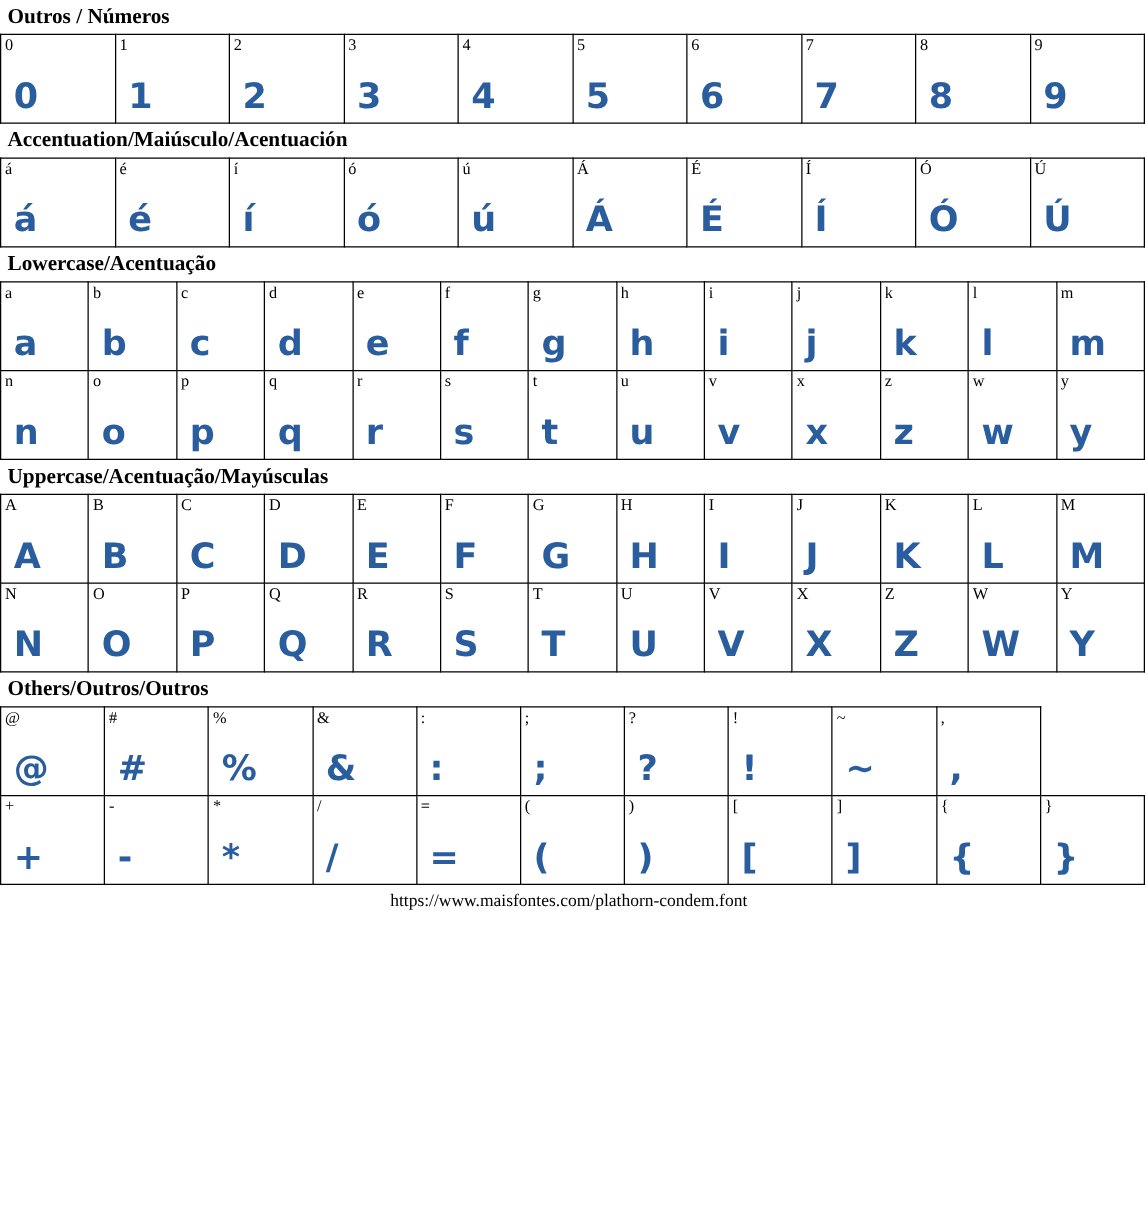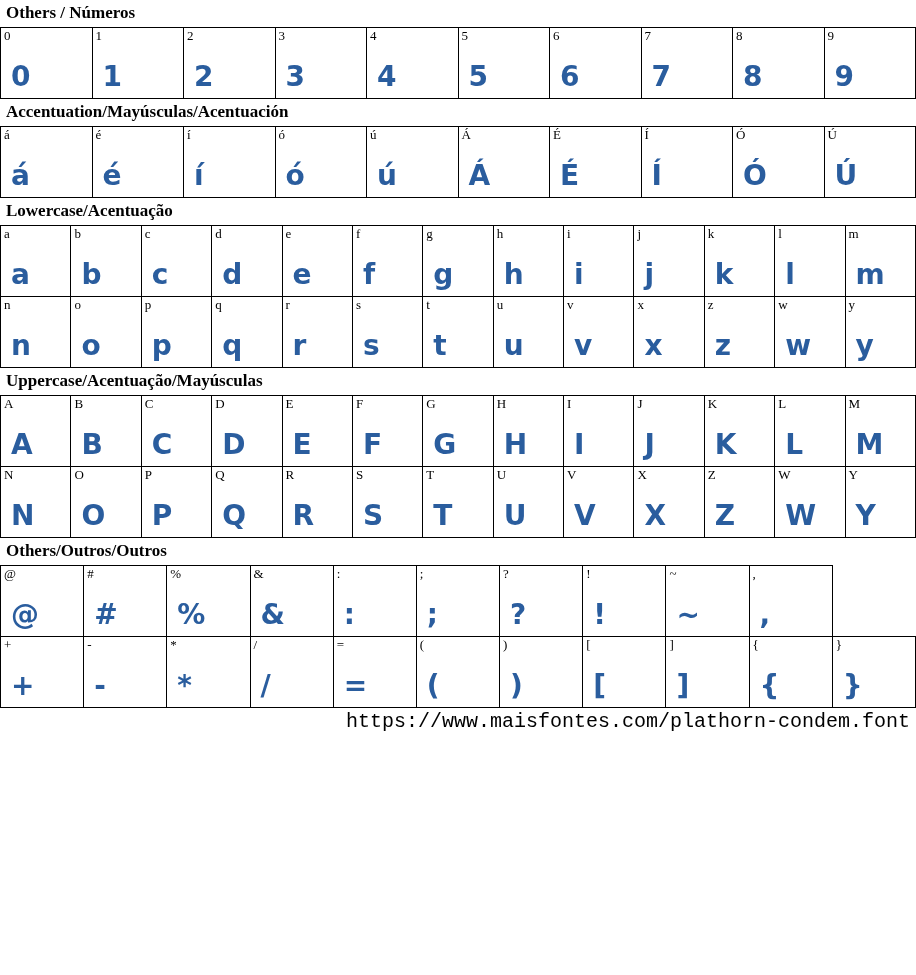--- a/index.html
+++ b/index.html
@@ -60,34 +60,34 @@
     bottom: 6px;
     font-family: "DejaVu Sans", sans-serif;
     font-weight: bold;
     font-size: 28px;
     line-height: 30px;
     color: #2a5d9e;
     white-space: nowrap;
   }
   
   .footer {
-    text-align: right;
-    font-family: Liberation Mono, monospace;
-    font-size: 20px;
+    text-align: center;
+    font-family: Liberation Serif, serif;
+    font-size: 14px;
     line-height: 20px;
     padding: 4px 6px 0 0;
     color: #000000;
   }
 </style>
 </head>
 <body>
 
 <div class="page">
 
-  <div class="section-title">Others / Números</div>
+  <div class="section-title">Outros / Números</div>
   <table class="glyphs">
     <tbody>
         <tr>
       <td>
             <div class="cell">
         <span class="small">0</span>
         <span class="big">0</span>
       </div>
           </td>
       <td>
@@ -141,21 +141,21 @@
       <td>
             <div class="cell">
         <span class="small">9</span>
         <span class="big">9</span>
       </div>
           </td>
     </tr>
   </tbody>
     </table>
 
-  <div class="section-title">Accentuation/Mayúsculas/Acentuación</div>
+  <div class="section-title">Accentuation/Maiúsculo/Acentuación</div>
   <table class="glyphs">
     <tbody>
         <tr>
       <td>
             <div class="cell">
         <span class="small">á</span>
         <span class="big">á</span>
       </div>
           </td>
       <td>

